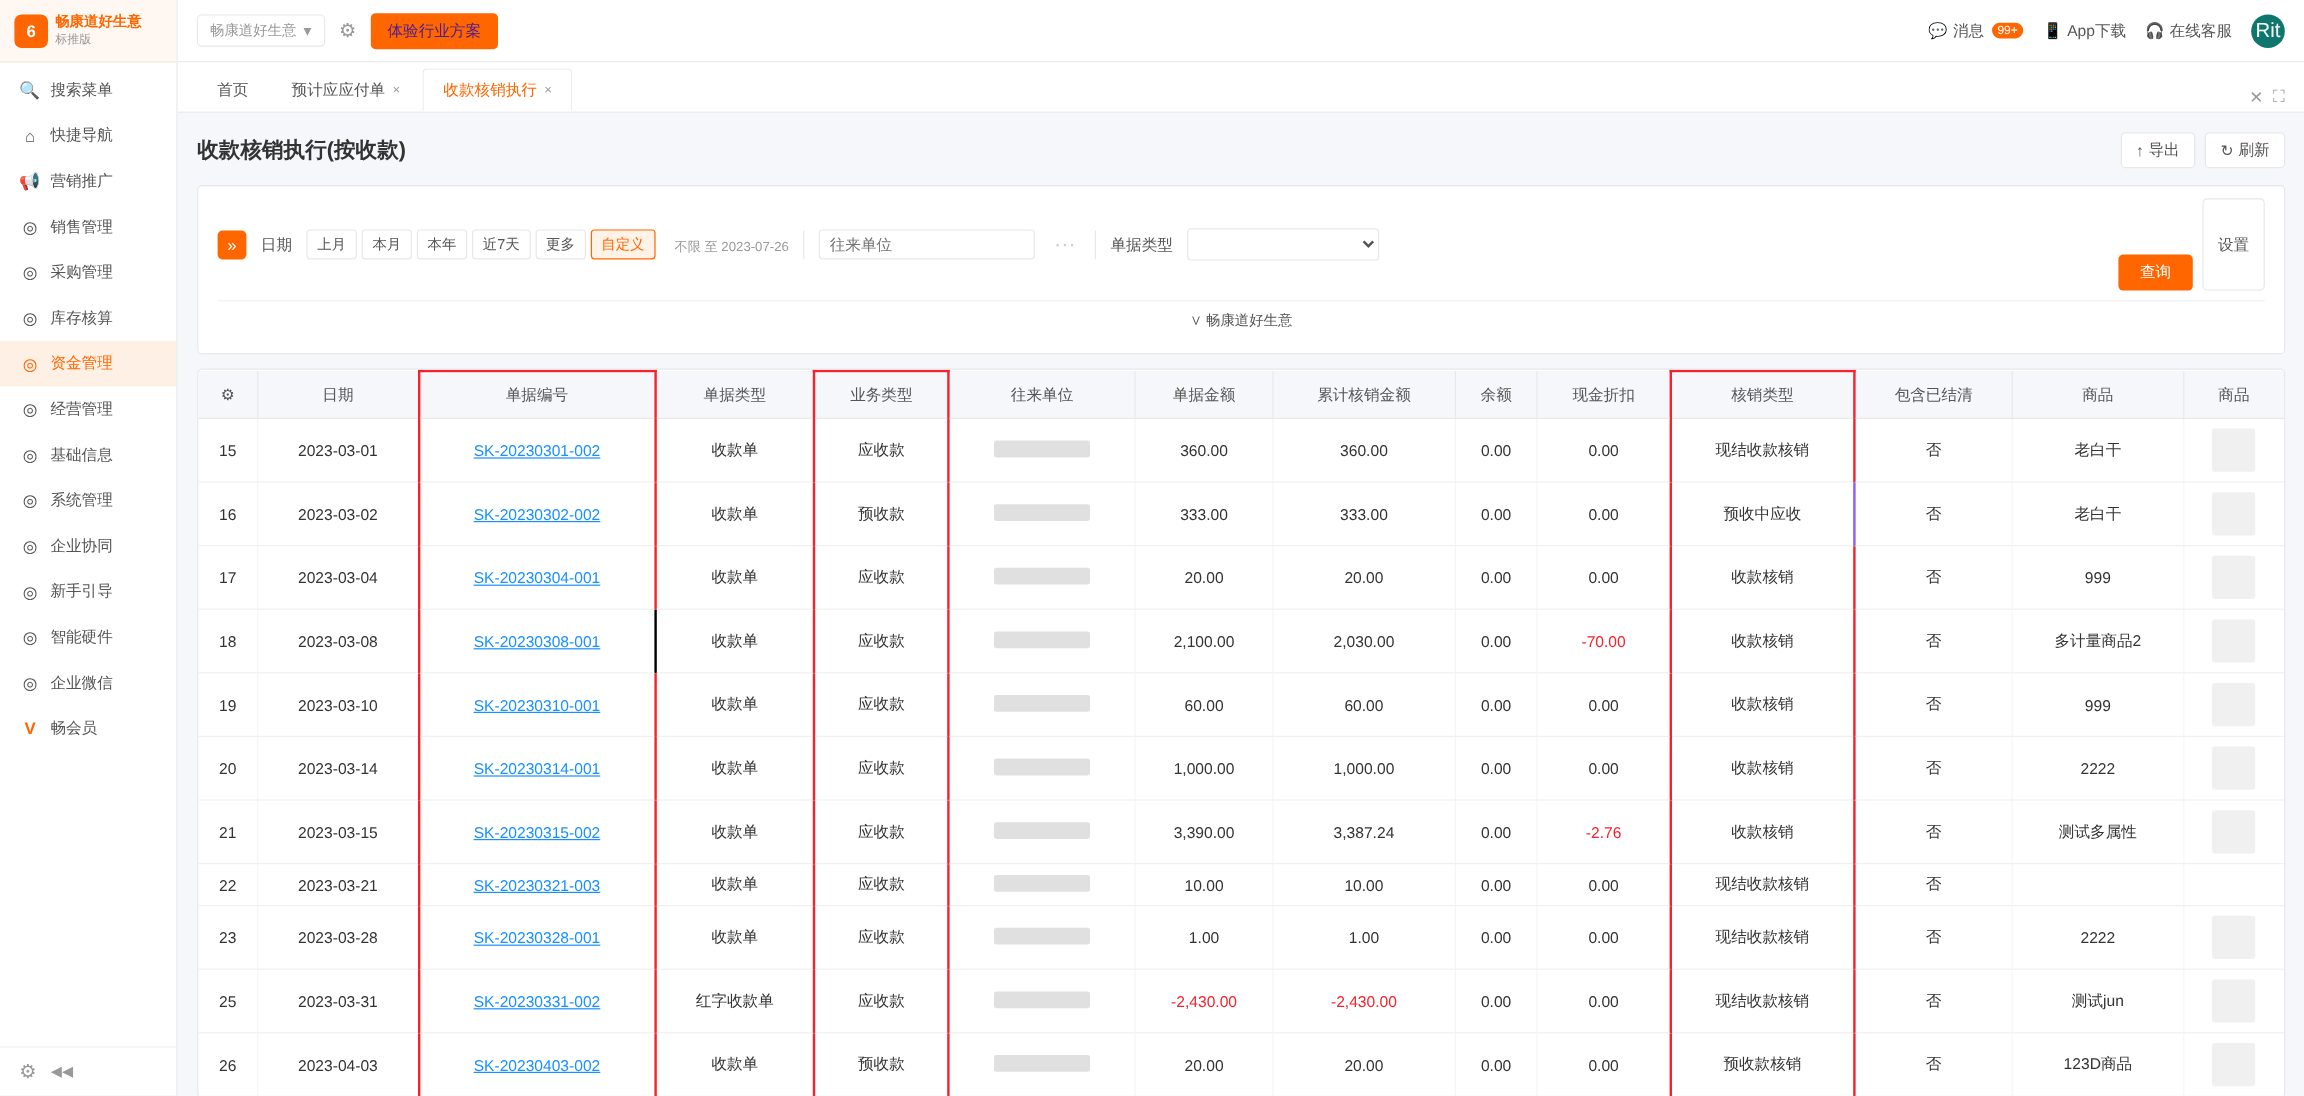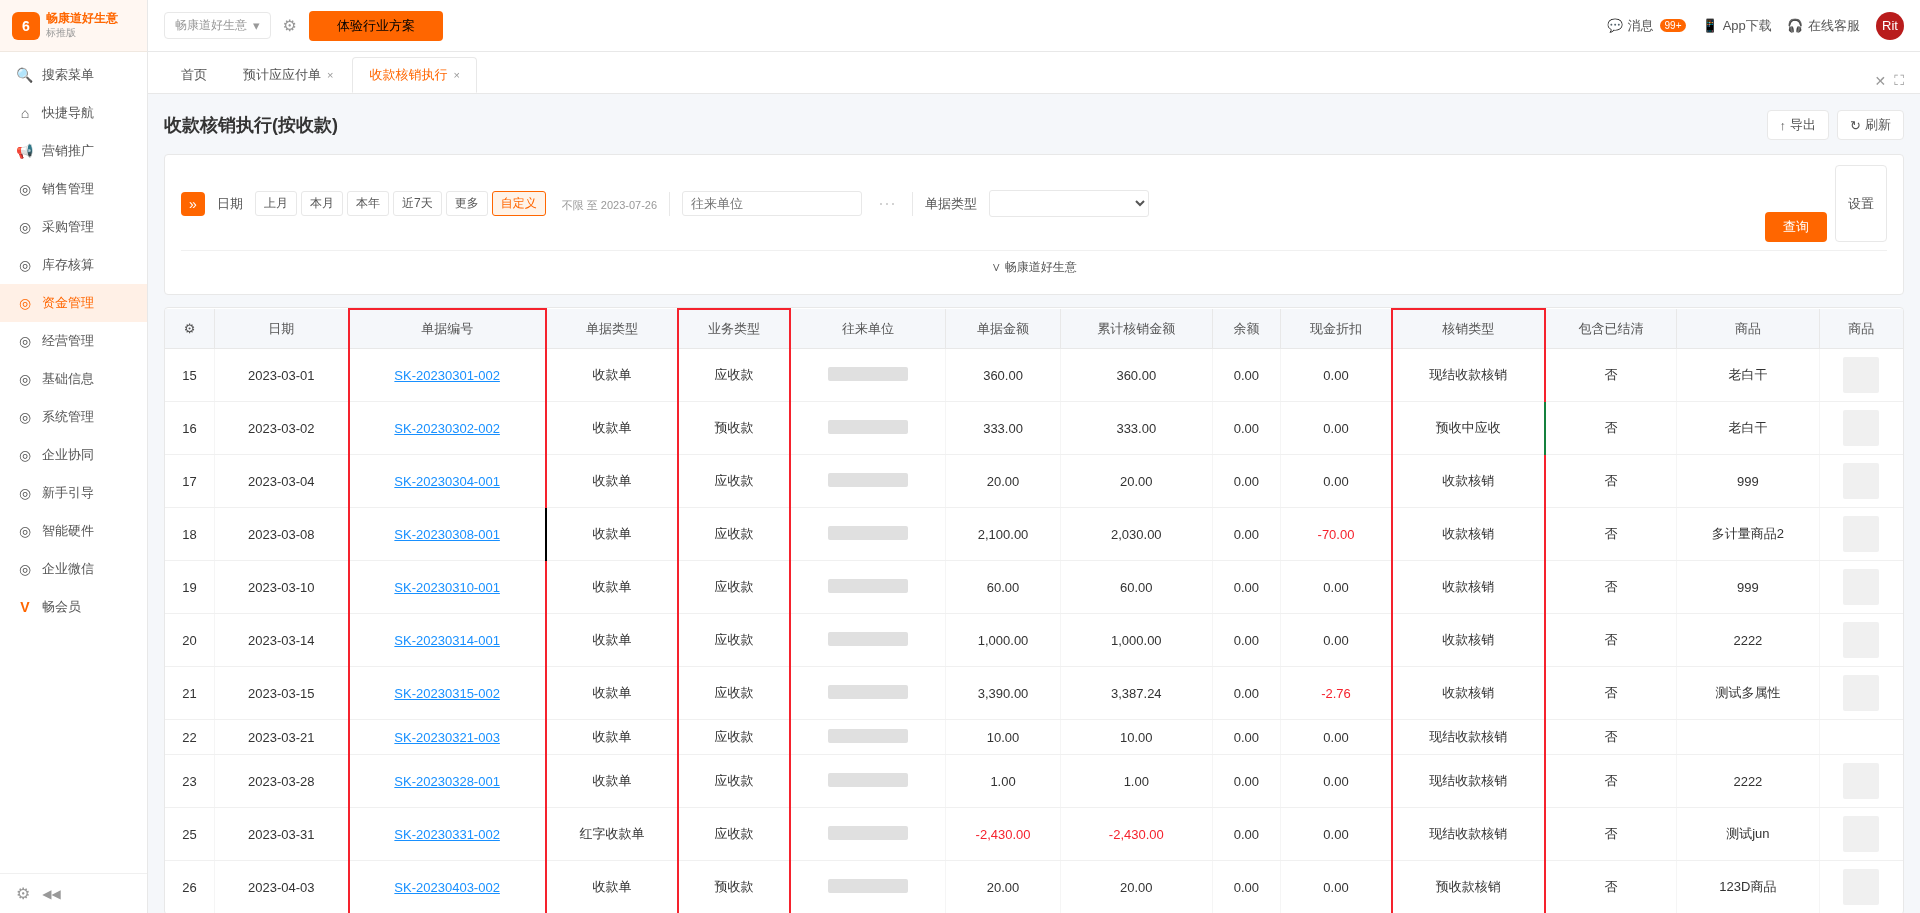--- a/index.html
+++ b/index.html
@@ -62,23 +62,23 @@
       gap: 12px;
     }
     .header-brand {
       display: flex; align-items: center; gap: 6px;
       padding: 4px 10px;
       border: 1px solid #e8e8e8; border-radius: 4px;
       cursor: pointer; color: #555;
     }
     .header-gear { color: #999; cursor: pointer; font-size: 16px; }
     .btn-industry {
-      background: #f60; color: #000000;
+      background: #f60; color: #4c1d95;
       border: none; border-radius: 4px;
-      padding: 6px 28px; cursor: pointer;
+      padding: 6px 14px; cursor: pointer;
       font-size: 13px;
       text-align: right;
     }
     .header-right {
       margin-left: auto;
       display: flex; align-items: center; gap: 16px;
     }
     .header-right-item {
       display: flex; align-items: center; gap: 4px;
       cursor: pointer; color: #555; font-size: 13px;
@@ -331,21 +331,21 @@
       </div>
       <div class="header-right-item">
         <span>📱</span>
         <span>App下载</span>
       </div>
       <div class="header-right-item">
         <span>🎧</span>
         <span>在线客服</span>
       </div>
       <div class="header-right-item">
-        <span style="background:#b91c1c;color:#fff;border-radius:50%;width:28px;height:28px;display:inline-flex;align-items:center;justify-content:center;font-size:13px;">Rit</span>
+        <span style="background:#0f766e;color:#fff;border-radius:50%;width:28px;height:28px;display:inline-flex;align-items:center;justify-content:center;font-size:17px;">Rit</span>
       </div>
     </div>
   </div>
 
   <div class="tab-bar">
     <div class="tab">
       <span>首页</span>
     </div>
     <div class="tab">
       <span>预计应应付单</span>
@@ -454,21 +454,21 @@
     <td style="border-left:2px solid #f5222d;border-right:2px solid #f5222d;">
       <span class="link">SK-20230302-002</span>
     </td>
     <td>收款单</td>
     <td style="border-left:2px solid #f5222d;border-right:2px solid #f5222d;">预收款</td>
     <td><span style="display:inline-block;width:80px;height:14px;background:#e0e0e0;border-radius:2px;"></span></td>
     <td class="">333.00</td>
     <td class="">333.00</td>
     <td>0.00</td>
     <td class="">0.00</td>
-    <td style="border-left:2px solid #f5222d;border-right:2px solid #15803d;margin-left:21px;">预收中应收</td>
+    <td style="border-left:2px solid #f5222d;border-right:2px solid #8b5cf6;margin-left:21px;">预收中应收</td>
     <td>否</td>
     <td>老白干</td>
     <td><span class="img-placeholder"></span></td>
   </tr>
               <tr>
     <td>17</td>
     <td>2023-03-04</td>
     <td style="border-left:2px solid #f5222d;border-right:2px solid #f5222d;">
       <span class="link">SK-20230304-001</span>
     </td>

